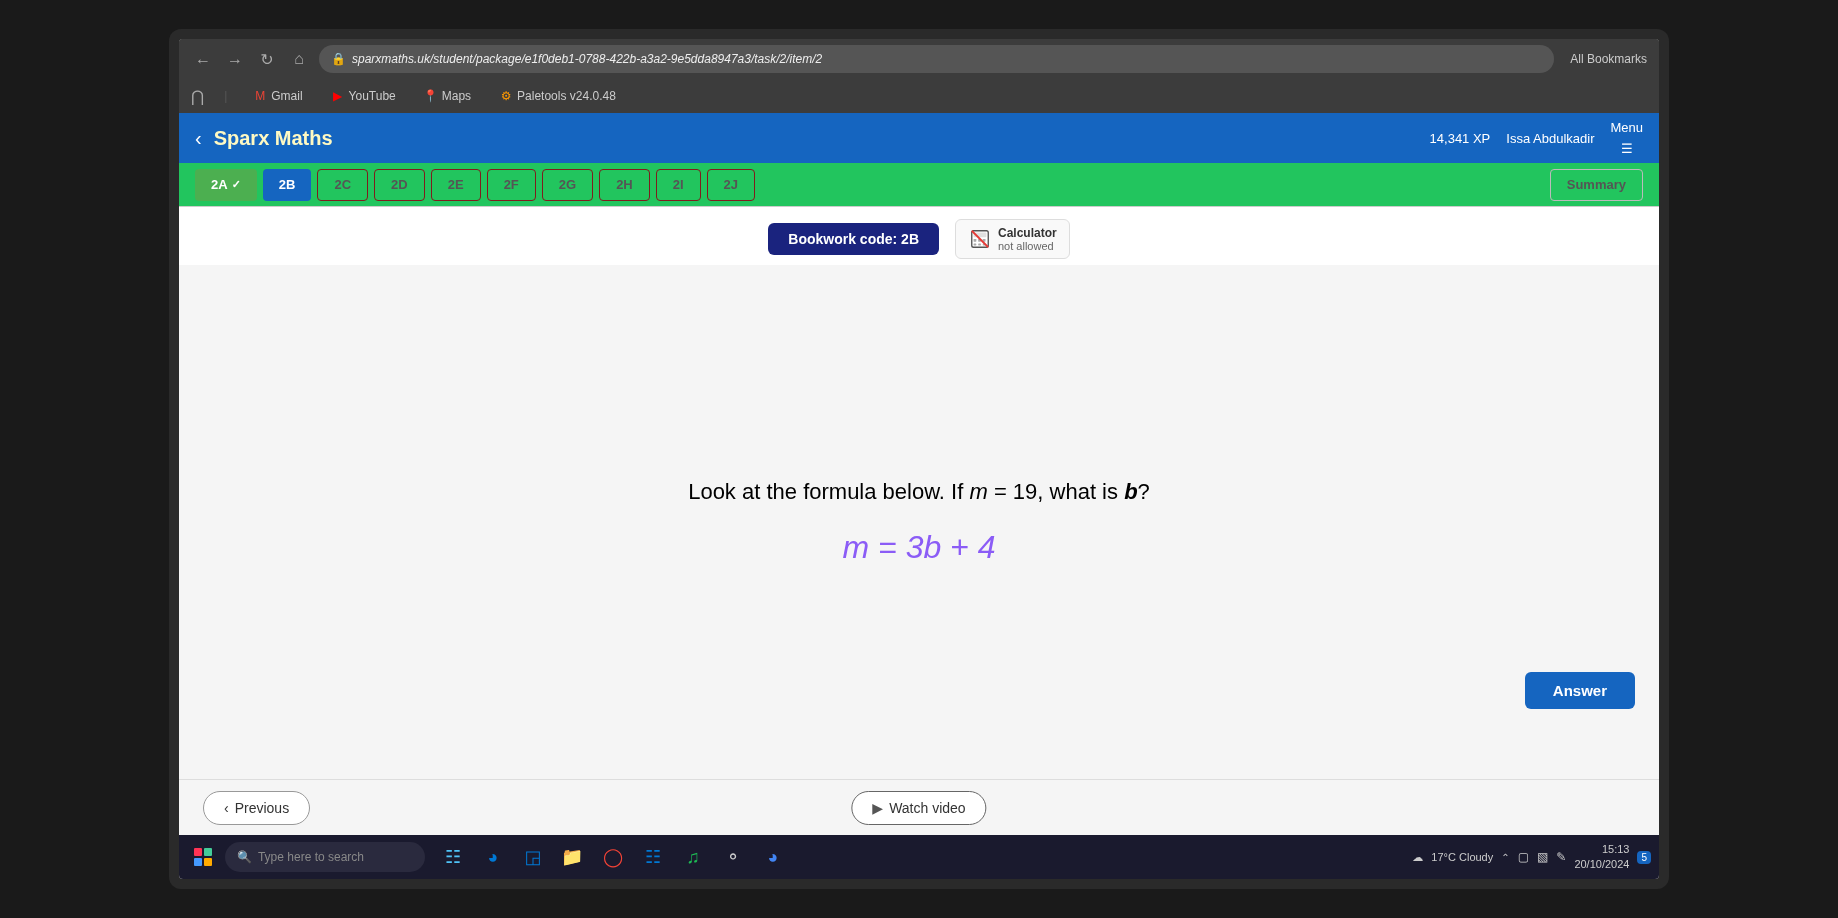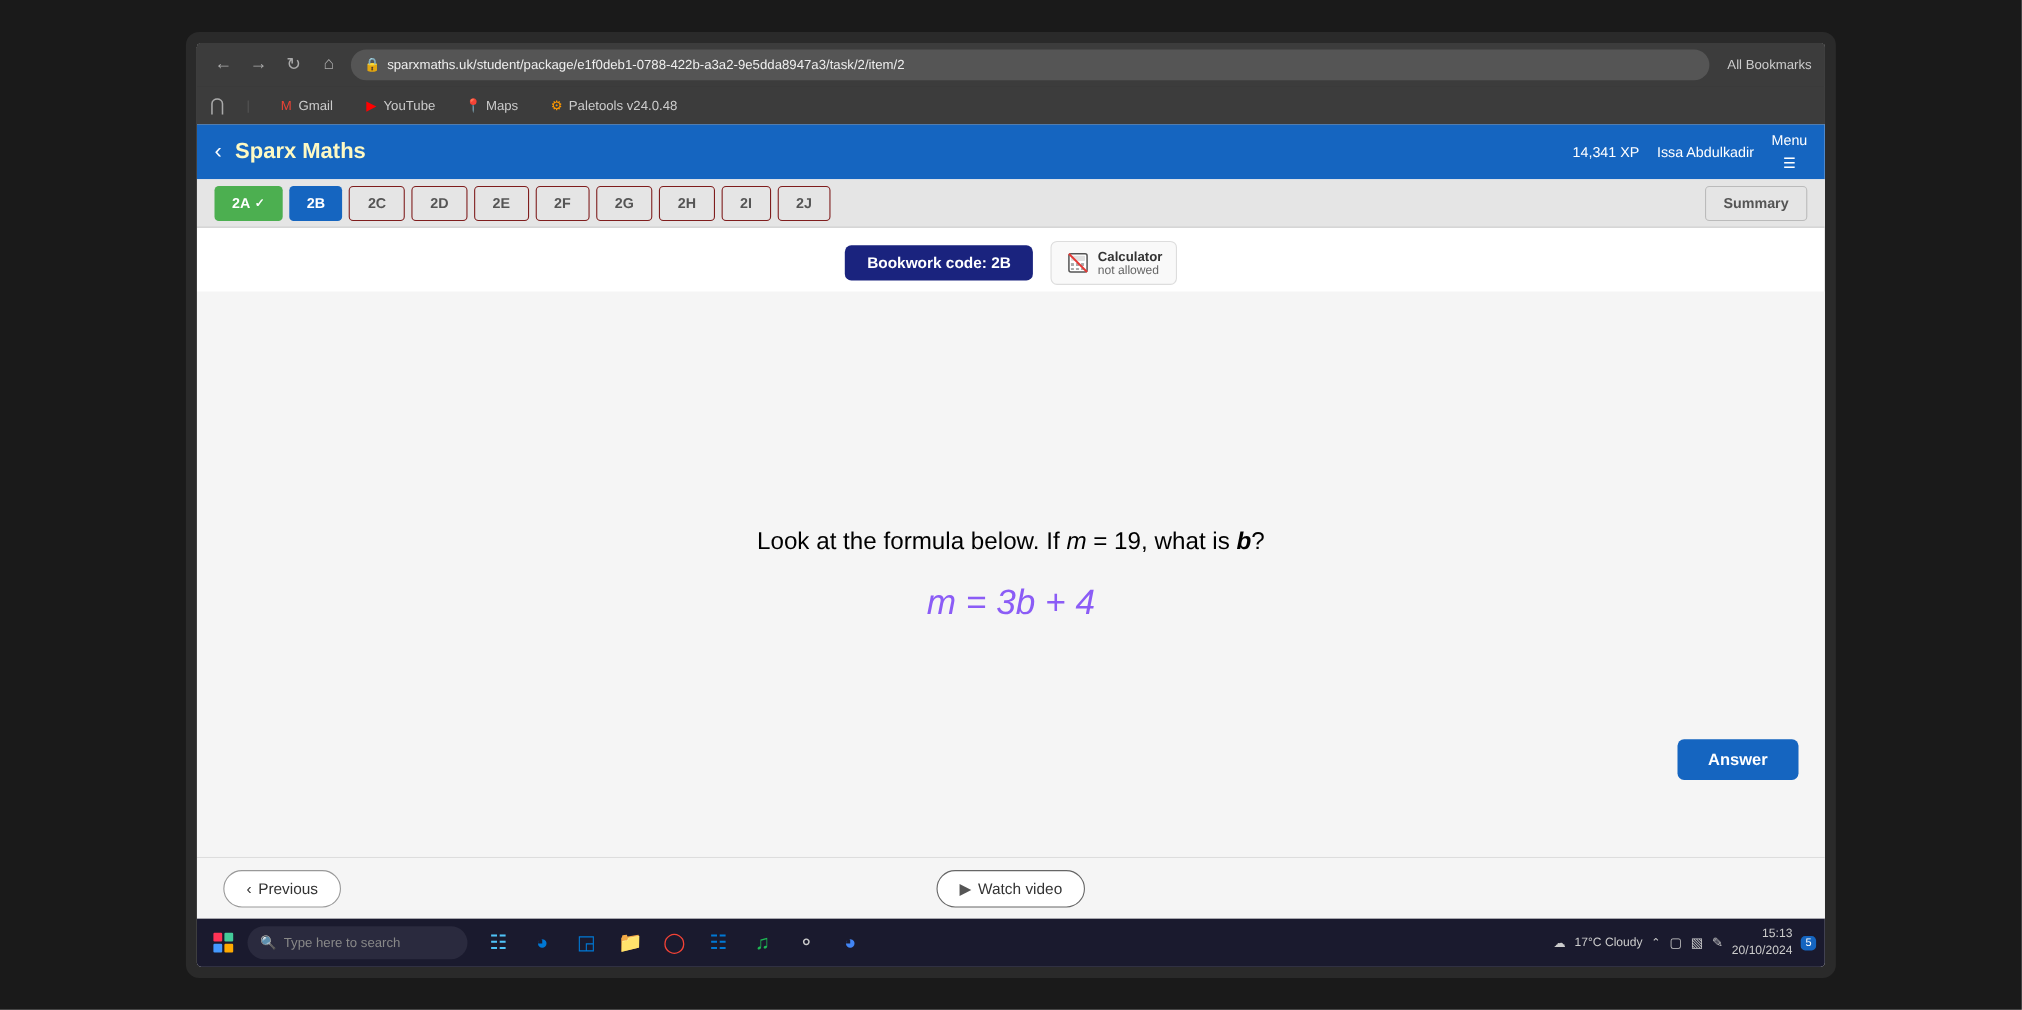--- a/index.html
+++ b/index.html
@@ -152,21 +152,21 @@
       font-size: 13px;
       cursor: pointer;
       display: flex;
       align-items: center;
       gap: 6px;
       flex-direction: column;
     }
 
     
     .tabs-bar {
-      background: #e5e5e5;
+      background: #22c55e;
       height: 44px;
       display: flex;
       align-items: center;
       padding: 0 16px;
       gap: 6px;
       flex-shrink: 0;
       border-bottom: 1px solid #ccc;
     }
 
     .tab-item {
@@ -434,21 +434,21 @@
   <div class="screen">
 
     <div class="browser-chrome">
       <div class="browser-nav">
         <div class="nav-btn">←</div>
         <div class="nav-btn">→</div>
         <div class="nav-btn">↻</div>
         <div class="nav-btn">⌂</div>
         <div class="address-bar">
           <span style="color:#aaa;font-size:12px;">🔒</span>
-          <span style="font-size:12px;">sparxmaths.uk/student/package/e1f0deb1-0788-422b-a3a2-9e5dda8947a3/task/2/item/2</span>
+          <span style="font-size:12px;font-style:italic;">sparxmaths.uk/student/package/e1f0deb1-0788-422b-a3a2-9e5dda8947a3/task/2/item/2</span>
         </div>
         <span style="color:#ccc;font-size:12px;margin-left:8px;">All Bookmarks</span>
       </div>
 
       <div class="bookmarks-bar">
         <span style="font-size:16px;color:#aaa;">⋂</span>
         <span style="color:#555;margin: 0 4px;">|</span>
 
         <div class="bookmark-item">
           <span class="bookmark-icon" style="color:#ea4335;">M</span>

